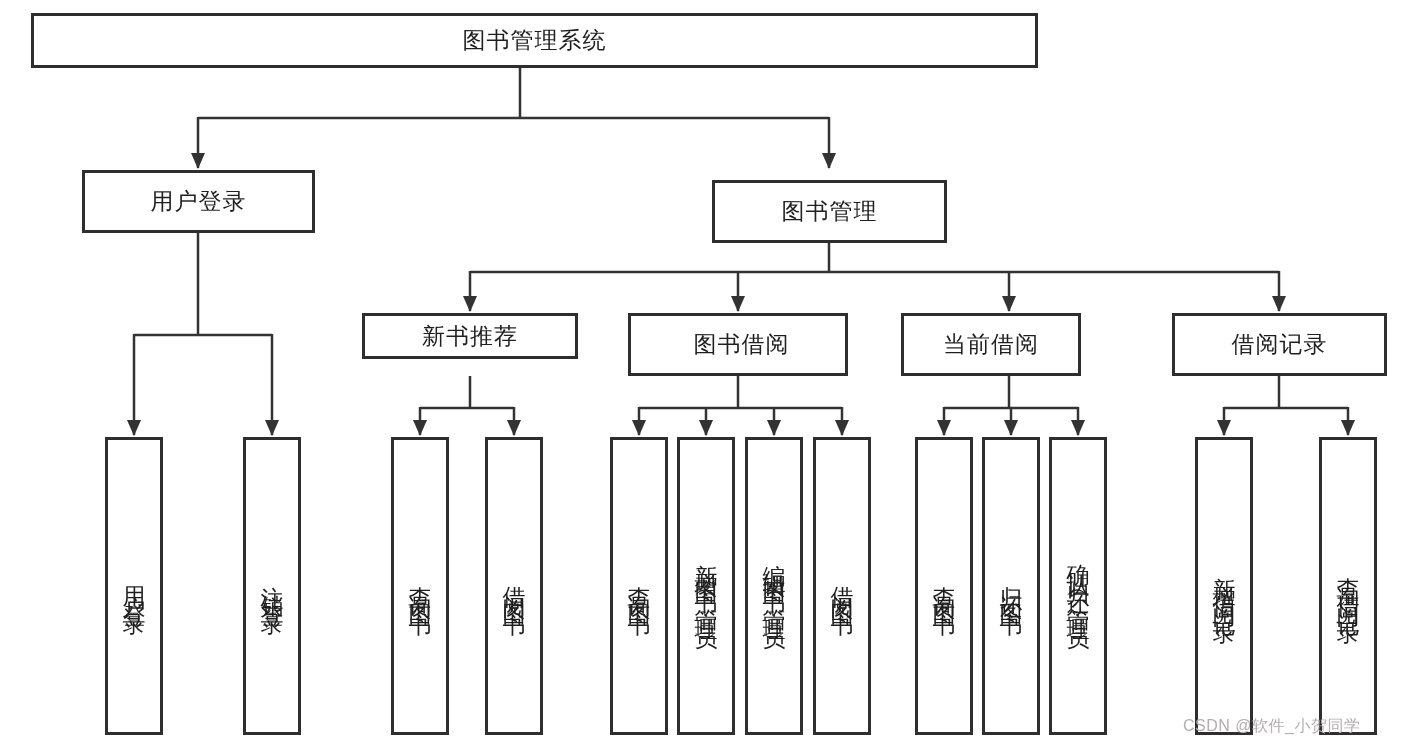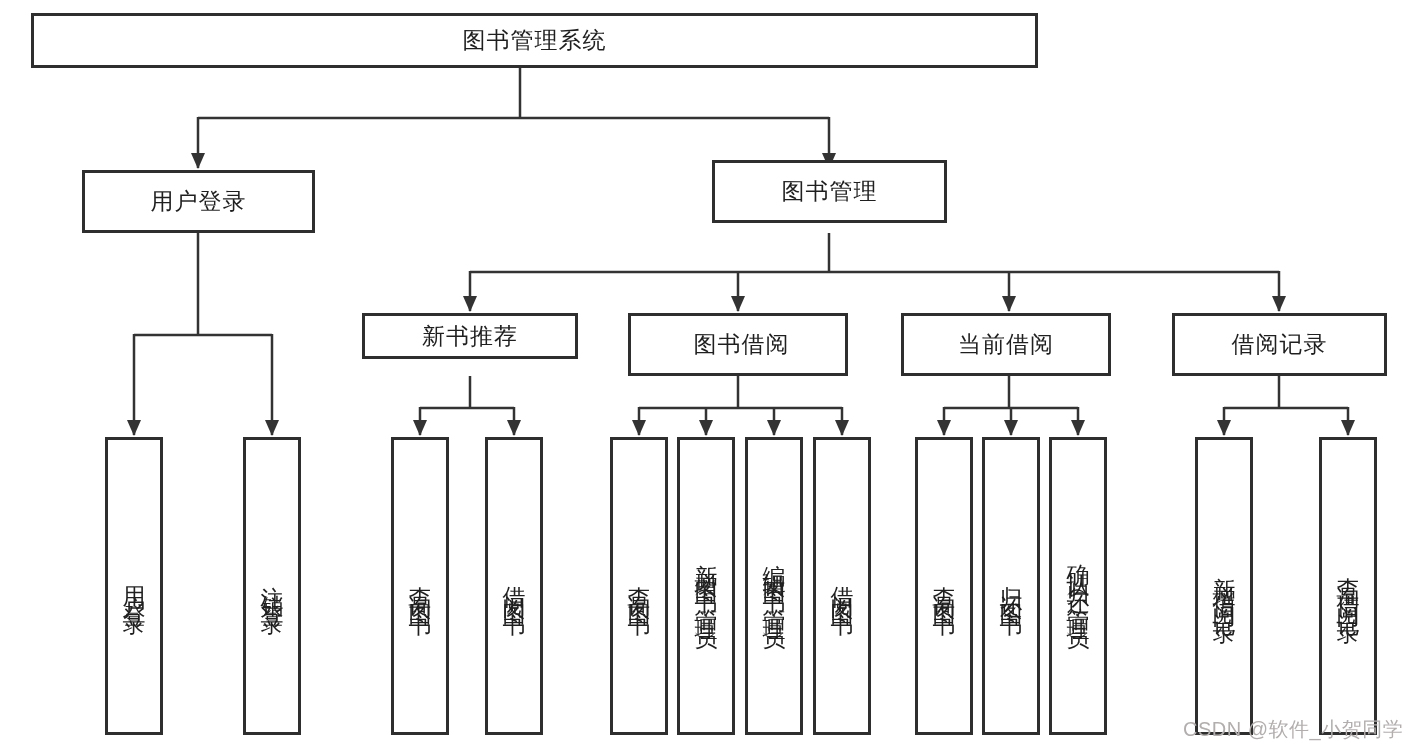--- a/index.html
+++ b/index.html
@@ -27,21 +27,21 @@
     text-orientation:mixed;
     font-size:23px;
     letter-spacing:9px;
     line-height:1;
     white-space:nowrap;
   }
   .watermark{
     position:absolute;
     left:1183px;top:716px;
     width:215px;
-    font-size:20px;
+    font-size:16px;
     color:#b3aeae;
     letter-spacing:0.5px;
     white-space:nowrap;
     z-index:5;
   }
 </style>
 </head>
 <body>
 
 <div class="canvas">
@@ -108,31 +108,31 @@
     </g>
   </svg>
 
   <div class="node hbox root" style="left:15px;top:13px;width:1007px;height:55px;margin-left:16px;">
     <span>图书管理系统</span>
   </div>
 
   <div class="node hbox" style="left:82px;top:170px;width:233px;height:63px;">
     <span>用户登录</span>
   </div>
-  <div class="node hbox" style="left:712px;top:160px;width:235px;height:63px;">
+  <div class="node hbox" style="left:712px;top:180px;width:235px;height:63px;">
     <span>图书管理</span>
   </div>
 
   <div class="node hbox" style="left:362px;top:313px;width:216px;height:46px;">
     <span>新书推荐</span>
   </div>
   <div class="node hbox" style="left:628px;top:313px;width:220px;height:63px;padding-left:7px;">
     <span>图书借阅</span>
   </div>
-  <div class="node hbox" style="left:901px;top:313px;width:210px;height:63px;">
+  <div class="node hbox" style="left:901px;top:313px;width:180px;height:63px;">
     <span>当前借阅</span>
   </div>
   <div class="node hbox" style="left:1172px;top:313px;width:215px;height:63px;">
     <span>借阅记录</span>
   </div>
 
   <div class="node vbox" style="left:105px;">
     <span>用户登录</span>
   </div>
   <div class="node vbox" style="left:243px;">

